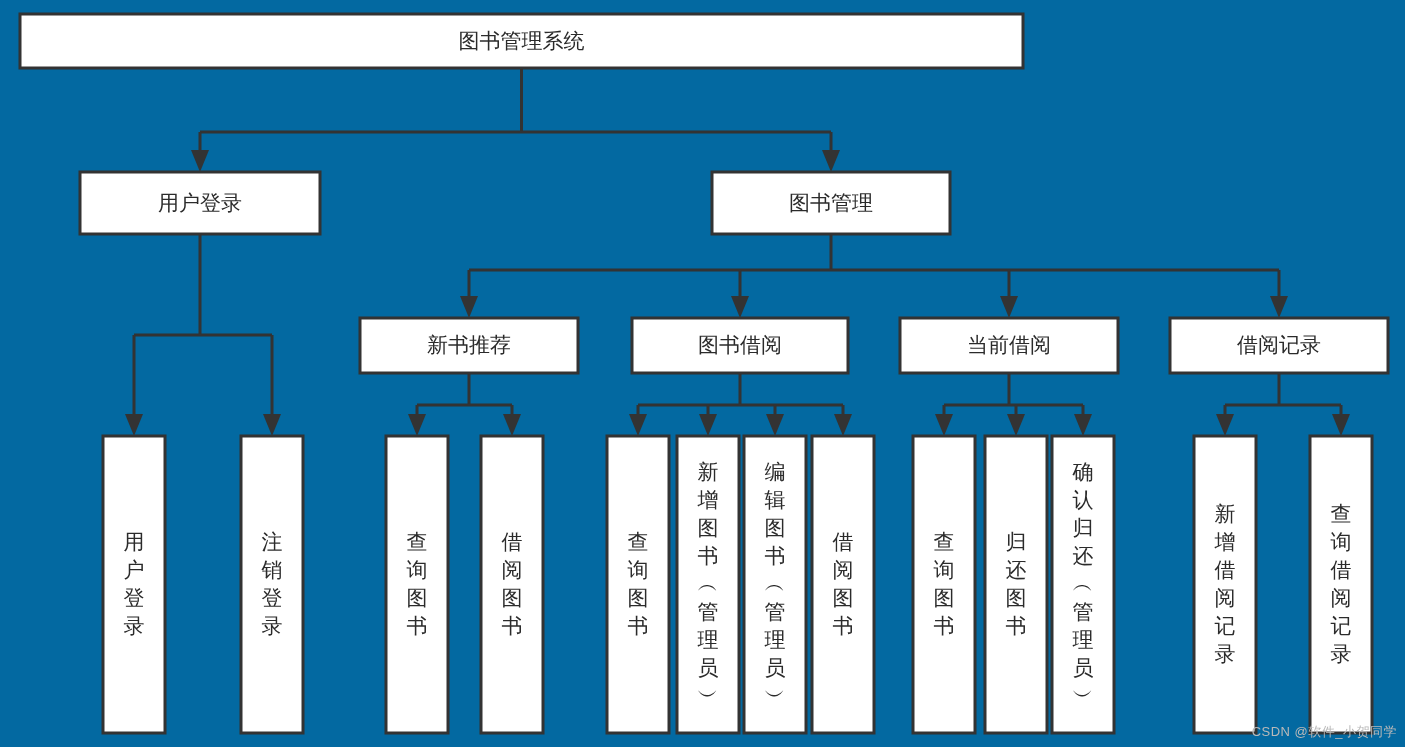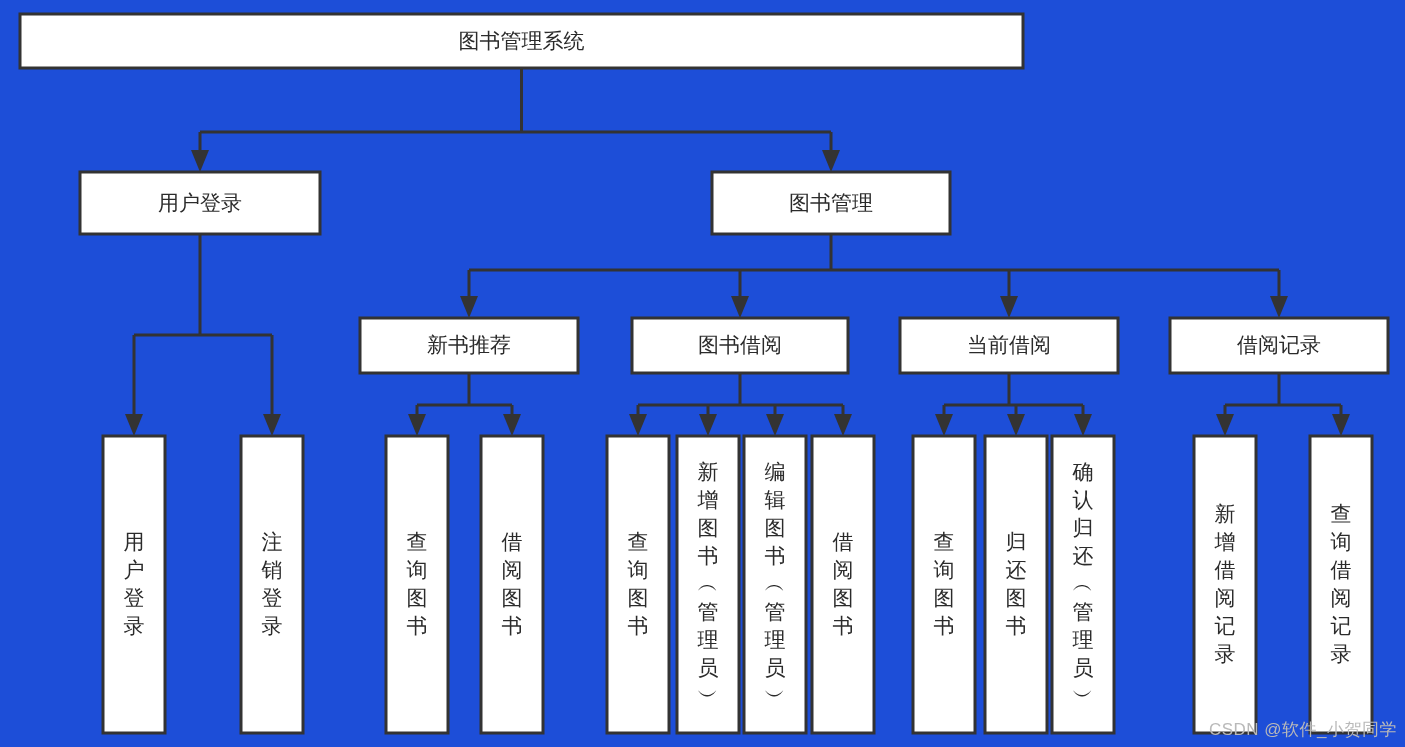--- a/index.html
+++ b/index.html
@@ -7,21 +7,21 @@
     padding: 0;
     background: #ffffff;
   }
   body {
     font-family: "Liberation Sans", "DejaVu Sans", sans-serif;
   }
   #diagram-root {
     position: relative;
     width: 1405px;
     height: 747px;
-    background: #1d4ed8;
+    background: #0369a1;
     overflow: hidden;
   }
   svg#diagram-svg {
     position: absolute;
     left: 0;
     top: 0;
     width: 1405px;
     height: 747px;
     display: block;
   }
@@ -53,21 +53,21 @@
     font-size: 21px;
     fill: #2b2b2b;
     text-anchor: middle;
     white-space: pre;
   }
   .watermark {
     position: absolute;
     right: 8px;
     bottom: 6px;
     font-family: "Liberation Sans", "DejaVu Sans", sans-serif;
-    font-size: 17px;
+    font-size: 13px;
     color: #b9b9b9;
     letter-spacing: 0.5px;
     user-select: none;
     pointer-events: none;
     white-space: pre;
   }
 </style>
 </head>
 <body>
 

